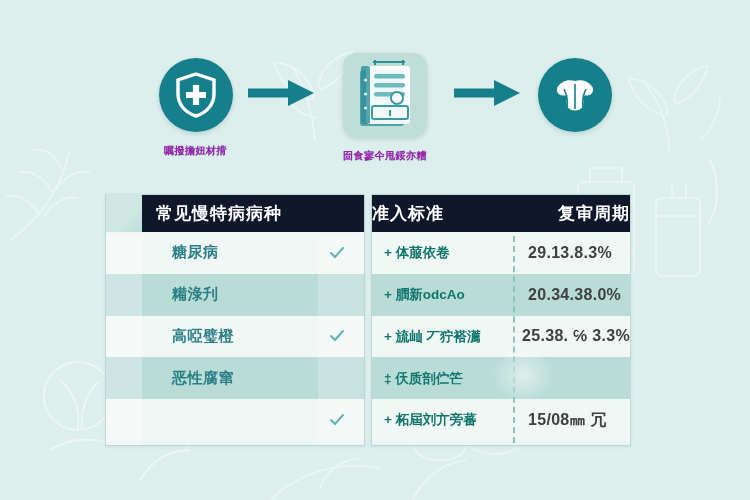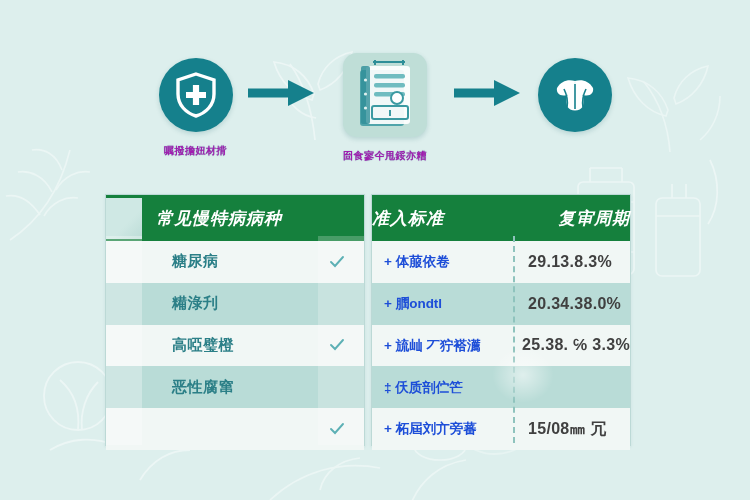--- a/index.html
+++ b/index.html
@@ -40,23 +40,23 @@
   
   .panel{
     position:absolute;background:#eaf4f2;
     border:1px solid #bcd9d6;
     box-shadow:0 1px 3px rgba(30,110,115,.10);
   }
   .left-panel{left:105px;top:194px;width:258px;height:250px;}
   .right-panel{left:371px;top:194px;width:258px;height:250px;}
 
   .thead{
-    height:46px;background:#15803d;color:#ffffff;
+    height:37px;background:#0f172a;color:#ffffff;
     display:flex;align-items:center;
-    font-size:17px;font-weight:bold;letter-spacing:1px;font-style:italic;
+    font-size:17px;font-weight:bold;letter-spacing:1px;
   }
   .thead .corner{
     width:36px;height:41px;
     background:linear-gradient(135deg,#cfe8e4 0%,#cfe8e4 60%,#bcdcd7 100%);
     flex:0 0 36px;
   }
   .thead .htxt{padding-left:14px;}
   .thead.two{justify-content:space-between;}
   .thead.two .htxt{padding:0;}
 
@@ -86,21 +86,21 @@
   }
 
   
   .rrow{
     height:41.8px;display:flex;align-items:center;position:relative;
   }
   .rrow.odd{background:#f1f7f5;}
   .rrow.even{background:#b9dcd7;}
   .crit{
     width:142px;padding-left:12px;box-sizing:border-box;
-    font-size:13.5px;color:#1d4ed8;font-weight:bold;
+    font-size:13.5px;color:#0f766e;font-weight:bold;
     line-height:1.15;filter:blur(.55px);
     white-space:nowrap;
   }
   .crit .sub{display:block;font-size:11.5px;opacity:.85;}
   .cyc{
     flex:1;padding-left:14px;box-sizing:border-box;
     font-size:16px;color:#404040;font-weight:bold;
     letter-spacing:.3px;filter:blur(.5px);white-space:nowrap;
   }
   .vdash{
@@ -284,21 +284,21 @@
     </div>
 
     <div class="rrow odd">
       <div class="crit">
         <span>+ 体菔依卷</span>
       </div>
       <div class="cyc">29.13.8.3%</div>
     </div>
     <div class="rrow even">
       <div class="crit">
-        <span>+ 膶ondtl</span>
+        <span>+ 膶新odcAo</span>
       </div>
       <div class="cyc">20.34.38.0%</div>
     </div>
     <div class="rrow odd">
       <div class="crit">
         <span>+ 旈屾 丆狞褡瀳</span>
       </div>
       <div class="cyc">25.38. ℅ 3.3%</div>
     </div>
     <div class="rrow even">

